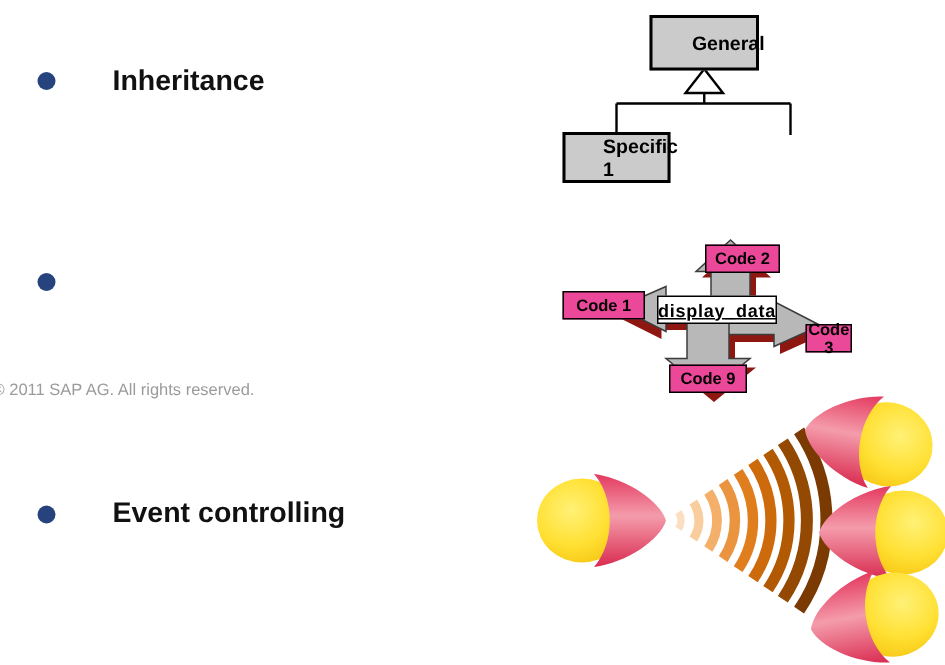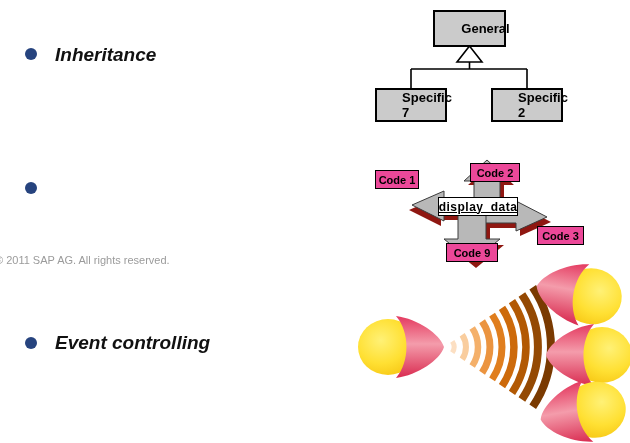--- a/index.html
+++ b/index.html
@@ -9,21 +9,21 @@
   }
   
   .bullet-dot{
     position:absolute;width:12px;height:12px;border-radius:50%;
     background:#26437e;
   }
   .bullet-text{
     position:absolute;left:55px;color:#111;font-weight:bold;
     font-size:19px;line-height:21px;white-space:pre-line;
   }
-  .bullet-text .it{font-style:italic;}
+  .bullet-text .it{margin-left:20px;}
   
   .copyright{
     position:absolute;left:-5px;top:254px;color:#9b9b9b;
     font-size:11px;font-weight:normal;white-space:nowrap;
   }
   
   .gbox{
     position:absolute;background:#cbcbcb;border:2.5px solid #000;
     box-sizing:border-box;display:flex;align-items:center;justify-content:center;
     font-size:13px;font-weight:bold;color:#000;z-index:2;padding-left:32px;
@@ -55,41 +55,40 @@
 
   <div class="copyright">© 2011 SAP AG. All rights reserved.</div>
 
   <svg class="layer" style="left:370px;top:0px" width="230" height="135" viewBox="0 0 230 135">
 
     <path d="M99.5,62 L99.5,69 M41,69 L157,69 M41,69 L41,90 M157,69 L157,90" stroke="#000" stroke-width="1.6" fill="none"></path>
 
     <polygon points="99.5,46 87,62 112,62" fill="#fff" stroke="#000" stroke-width="1.6"></polygon>
   </svg>
   <div class="gbox" style="left:433px;top:10px;width:73px;height:37px">General</div>
-  <div class="gbox" style="left:375px;top:88px;width:72px;height:34px">Specific 7</div>
-  <div class="gbox" style="left:491px;top:88px;width:72px;height:34px">Specific 2</div>
+  <div class="gbox" style="left:375px;top:88px;width:72px;height:34px">Specific 1</div>
 
   <svg class="layer" style="left:370px;top:155px" width="230" height="118" viewBox="0 0 230 118">
     <g fill="#8f1711">
       <polygon points="108,54 108,30 98,30 121,9 144,30 134,30 134,54"></polygon>
       <polygon points="39,55 71,41 71,49 107,49 107,65 71,65 71,71"></polygon>
       <polygon points="181,67 150,51 150,58 114,58 114,73 150,73 150,81"></polygon>
       <polygon points="92,58 92,90 78,90 106,113 134,90 120,90 120,58"></polygon>
     </g>
     <g fill="#b8b8b8" stroke="#3c3c3c" stroke-width="1">
       <polygon points="104,50 104,26 94,26 117,5 140,26 130,26 130,50"></polygon>
       <polygon points="42,50 74,36 74,44 110,44 110,60 74,60 74,66"></polygon>
       <polygon points="177,62 146,46 146,53 110,53 110,68 146,68 146,76"></polygon>
       <polygon points="88,52 88,84 74,84 102,107 130,84 116,84 116,52"></polygon>
     </g>
   </svg>
   <div class="wbox" style="left:438px;top:197px;width:80px;height:19px">display_data</div>
-  <div class="cbox" style="left:375px;top:170px;width:44px;height:19px">Code 1</div>
+  <div class="cbox" style="left:375px;top:194px;width:55px;height:19px">Code 1</div>
   <div class="cbox" style="left:470px;top:163px;width:50px;height:19px">Code 2</div>
-  <div class="cbox" style="left:537px;top:226px;width:47px;height:19px">Code 3</div>
+  <div class="cbox" style="left:537px;top:216px;width:31px;height:19px">Code 3</div>
   <div class="cbox" style="left:446px;top:243px;width:52px;height:19px">Code 9</div>
 
   <svg class="layer" style="left:340px;top:255px" width="290" height="188" viewBox="0 0 290 188">
     <defs>
       <radialGradient id="eggGrad" cx="38%" cy="38%" r="75%">
         <stop offset="0%" stop-color="#fff176"></stop>
         <stop offset="55%" stop-color="#ffe033"></stop>
         <stop offset="100%" stop-color="#f5c20e"></stop>
       </radialGradient>
       <linearGradient id="coneGrad" x1="0" y1="0" x2="0" y2="1">

